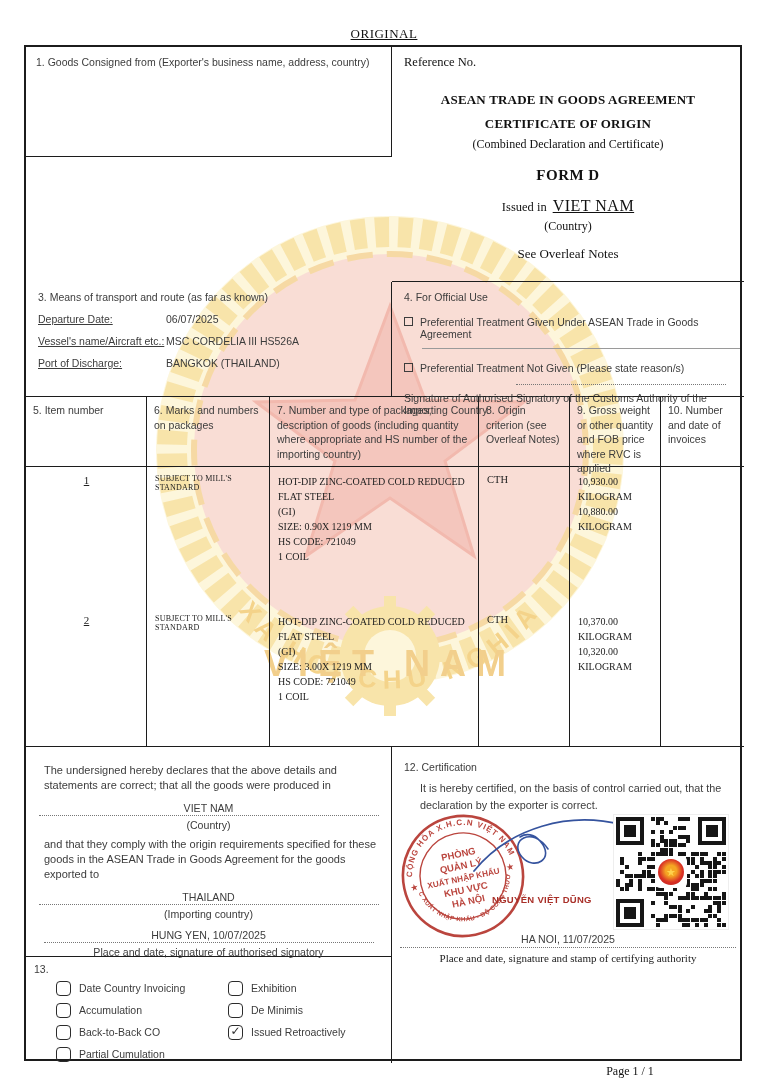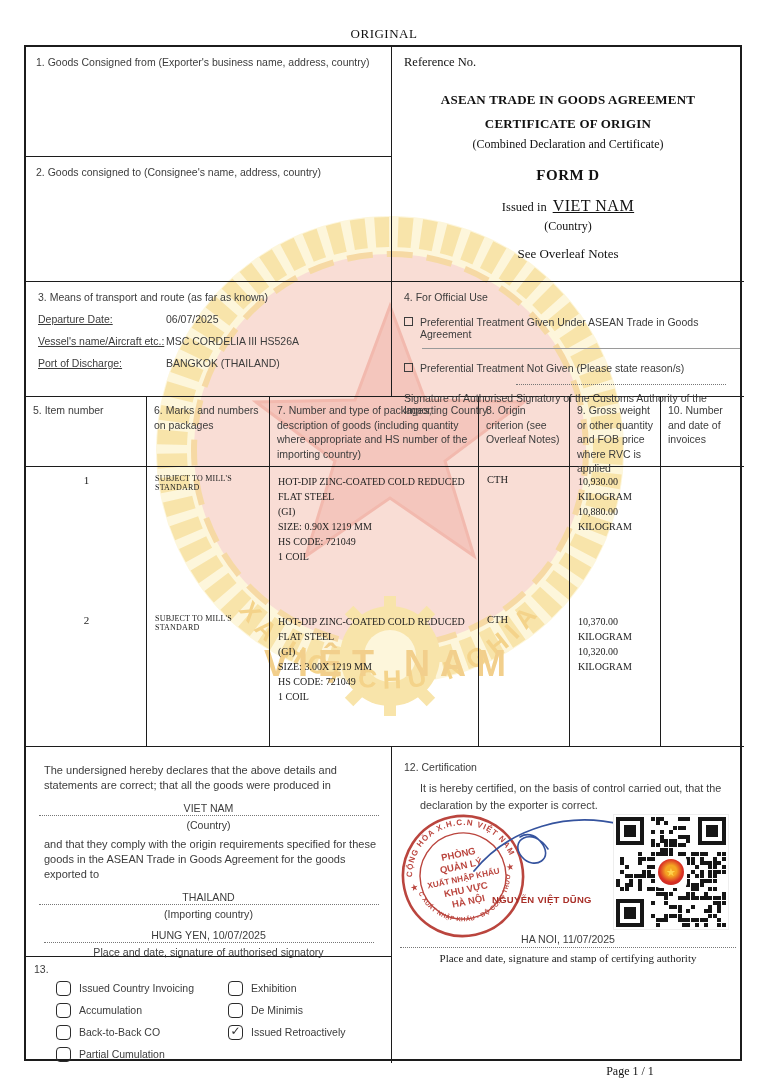--- a/index.html
+++ b/index.html
@@ -1,18 +1,18 @@
 <!DOCTYPE html>
 <html><head>
 <meta charset="utf-8">
 <style>
   * { margin:0; padding:0; box-sizing:border-box; }
   html,body { width:768px; height:1086px; background:#ffffff; overflow:hidden; }
   body { position:relative; font-family:"Liberation Sans","DejaVu Sans",sans-serif; color:#2d2d2d; }
-  .serif { font-family:"Liberation Serif","DejaVu Serif",serif; }
+  .serif { font-family:"Liberation Serif","DejaVu Serif",serif;text-decoration:underline; }
 
   
   .watermark { position:absolute; left:148px; top:188px; width:484px; height:560px; z-index:0; opacity:.95; }
 
   
   .copy-label { position:absolute; top:26px; left:0; width:768px; text-align:center;
     font-family:"Liberation Serif","DejaVu Serif",serif; font-size:13px; color:#111; letter-spacing:.5px; z-index:2; }
   .page-number { position:absolute; top:1064px; left:560px; width:140px; text-align:center;
     font-family:"Liberation Serif","DejaVu Serif",serif; font-size:12px; color:#111; z-index:2; }
 
@@ -138,23 +138,20 @@
 
 <div class="copy-label serif">ORIGINAL</div>
 <div class="page-number">Page 1 / 1</div>
 
 <div class="form">
 
   <div class="box box1 bR bB">
     <div class="lbl">1. Goods Consigned from (Exporter's business name, address, country)</div>
   </div>
 
-  <div class="box box2 bR bB">
-    <div class="lbl">2. Goods consigned to (Consignee's name, address, country)</div>
-  </div>
 
   <div class="box rhead bB">
     <div class="ref">Reference No.</div>
     <div class="titles">
       <div class="t1">ASEAN TRADE IN GOODS AGREEMENT</div>
       <div class="t2">CERTIFICATE OF ORIGIN</div>
       <div class="sub">(Combined Declaration and Certificate)</div>
       <div class="formd">FORM D</div>
       <div class="issued"><span>Issued in</span><span class="val">VIET NAM</span></div>
       <div class="country">(Country)</div>
@@ -509,21 +506,21 @@
       <div class="dots"></div>
       <div class="cap">Place and date, signature and stamp of certifying authority</div>
     </div>
   </div>
 
   <div class="box box13 bR">
     <div class="num">13.</div>
     <div class="chk-col col-left">
       <div class="chk-row">
         <span class="checkbox"></span>
-        <span class="t">Issued Country Invoicing</span>
+        <span class="t">Date Country Invoicing</span>
       </div>
       <div class="chk-row">
         <span class="checkbox"></span>
         <span class="t">Accumulation</span>
       </div>
       <div class="chk-row">
         <span class="checkbox"></span>
         <span class="t">Back-to-Back CO</span>
       </div>
       <div class="chk-row">

